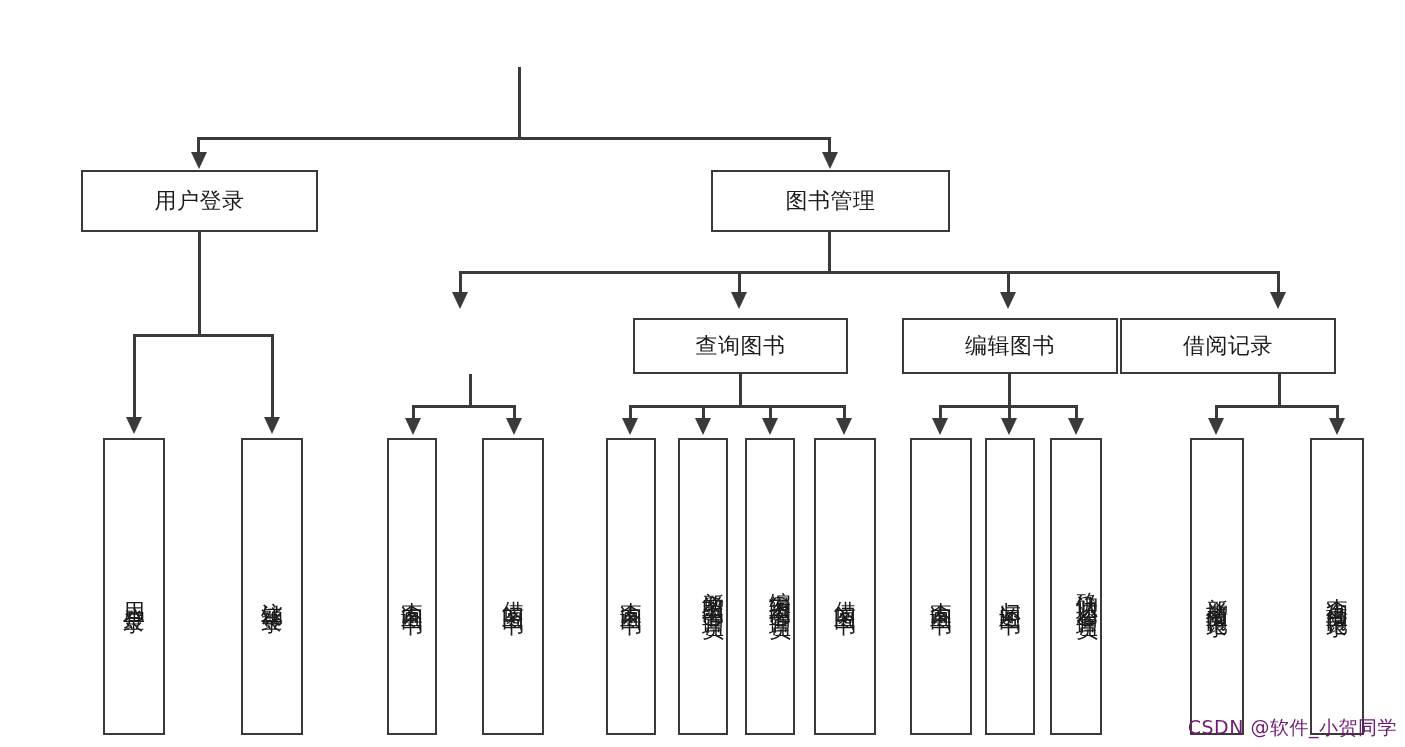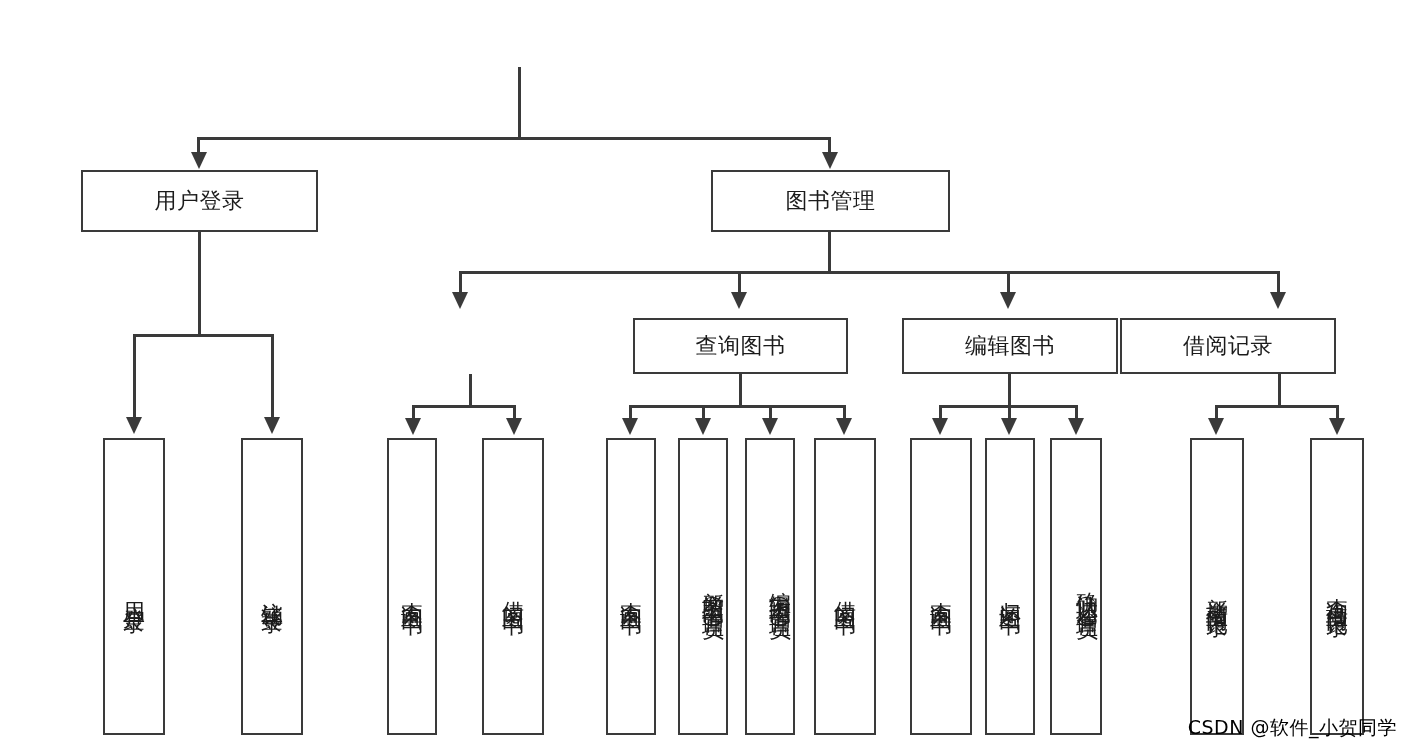--- a/index.html
+++ b/index.html
@@ -62,21 +62,21 @@
     height: 0;
     border-left: 8px solid transparent;
     border-right: 8px solid transparent;
     border-top: 17px solid #3a3a3a;
   }
   .watermark {
     position: absolute;
     right: 8px;
     bottom: 6px;
     font-size: 19px;
-    color: #000000;
+    color: #701a75;
     letter-spacing: 0.5px;
     white-space: nowrap;
     font-family: "DejaVu Sans", "Liberation Sans", sans-serif;
   }
 </style>
 </head>
 <body>
 
 <div id="canvas">
 

